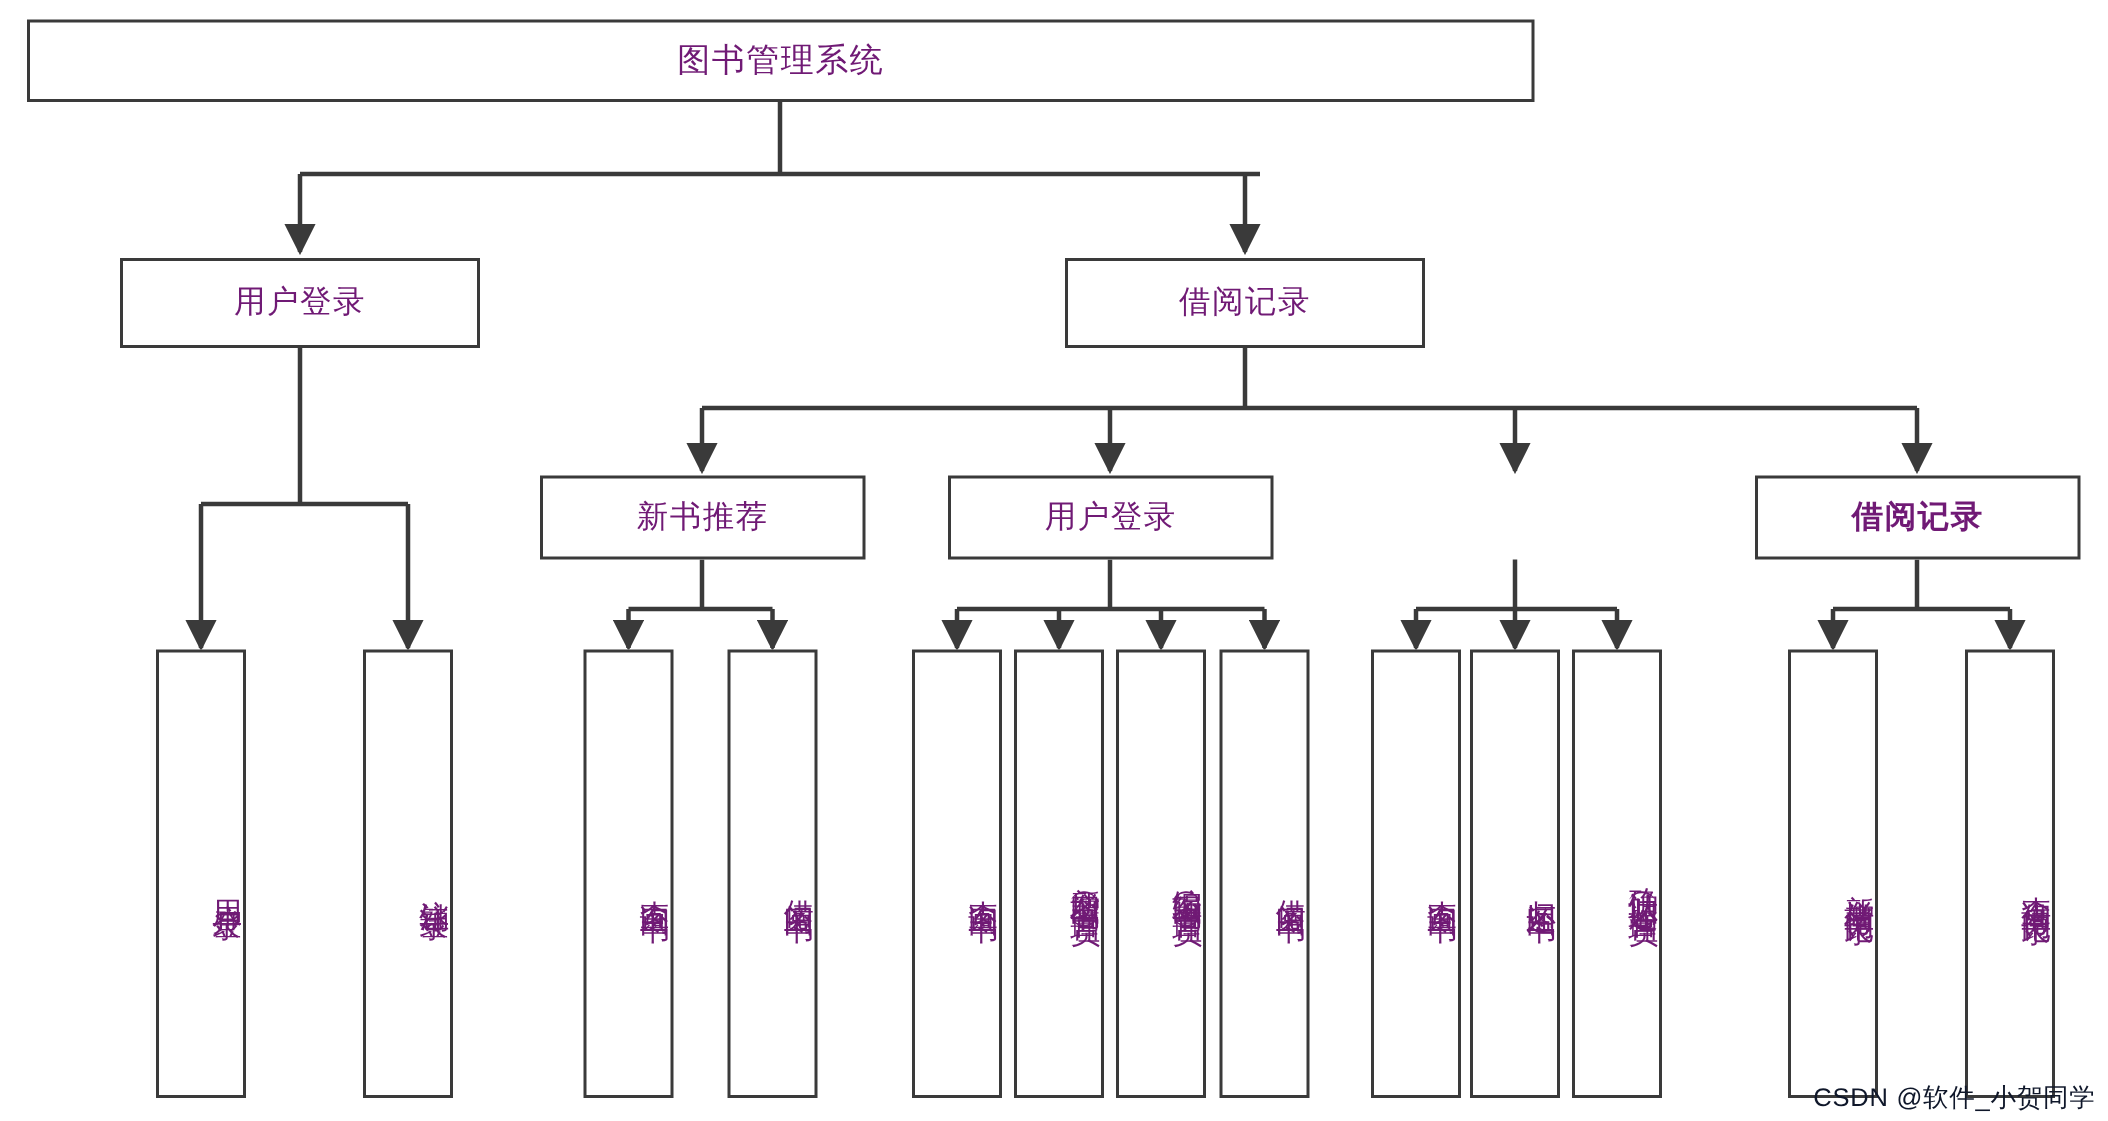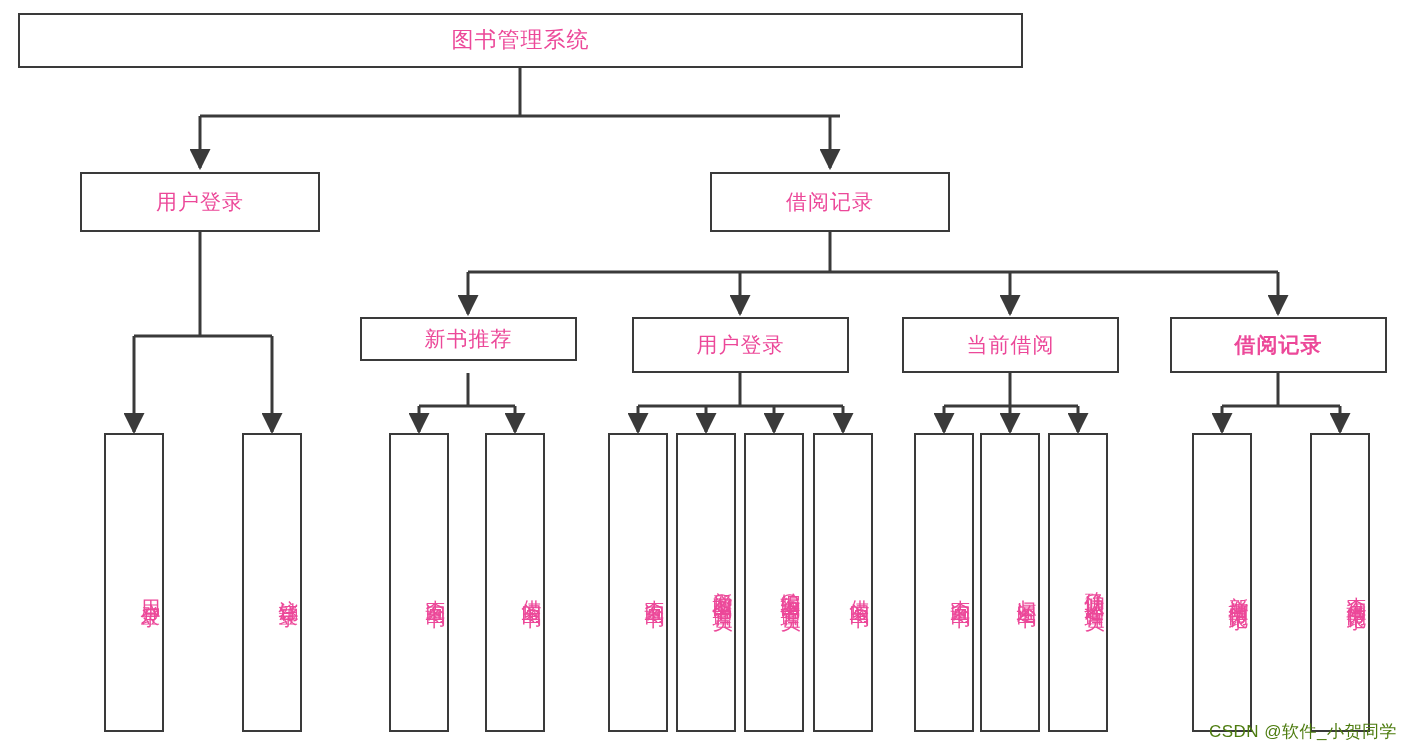--- a/index.html
+++ b/index.html
@@ -25,21 +25,21 @@
     pointer-events: none;
   }
   .node {
     position: absolute;
     box-sizing: border-box;
     background: #ffffff;
     border: 2px solid #3a3a3a;
     display: flex;
     align-items: center;
     justify-content: center;
-    color: #ec4899;
+    color: #701a75;
     z-index: 2;
   }
   .node.h {
     font-size: 21px;
     letter-spacing: 1px;
     line-height: 1.2;
   }
   .node.root {
     font-size: 22px;
   }
@@ -55,21 +55,21 @@
   }
   .node.v span {
     writing-mode: vertical-rl;
     text-orientation: upright;
   }
   .watermark {
     position: absolute;
     right: 8px;
     bottom: 4px;
     font-size: 17px;
-    color: #4d7c0f;
+    color: #0f172a;
     letter-spacing: 0.5px;
     z-index: 5;
     white-space: nowrap;
   }
 </style>
 </head>
 <body>
 
 <div id="canvas">
 
@@ -127,28 +127,25 @@
     <span>图书管理系统</span>
   </div>
 
   <div class="node h" style="left:80px; top:172px; width:240px; height:60px;">
     <span>用户登录</span>
   </div>
   <div class="node h" style="left:710px; top:172px; width:240px; height:60px;">
     <span>借阅记录</span>
   </div>
 
-  <div class="node h" style="left:360px; top:317px; width:217px; height:44px;">
+  <div class="node h" style="left:360px; top:317px; width:217px; height:56px;">
     <span>新书推荐</span>
   </div>
   <div class="node h" style="left:632px; top:317px; width:217px; height:56px;">
     <span>用户登录</span>
-  </div>
-  <div class="node h" style="left:902px; top:317px; width:217px; height:56px;">
-    <span>当前借阅</span>
   </div>
   <div class="node h" style="left:1170px; top:317px; width:217px; height:56px;font-weight:bold;">
     <span>借阅记录</span>
   </div>
 
   <div class="node v" style="left:104px; top:433px; width:60px; height:299px;">
     <span>用户登录</span>
   </div>
   <div class="node v" style="left:242px; top:433px; width:60px; height:299px;">
     <span>注销登录</span>

